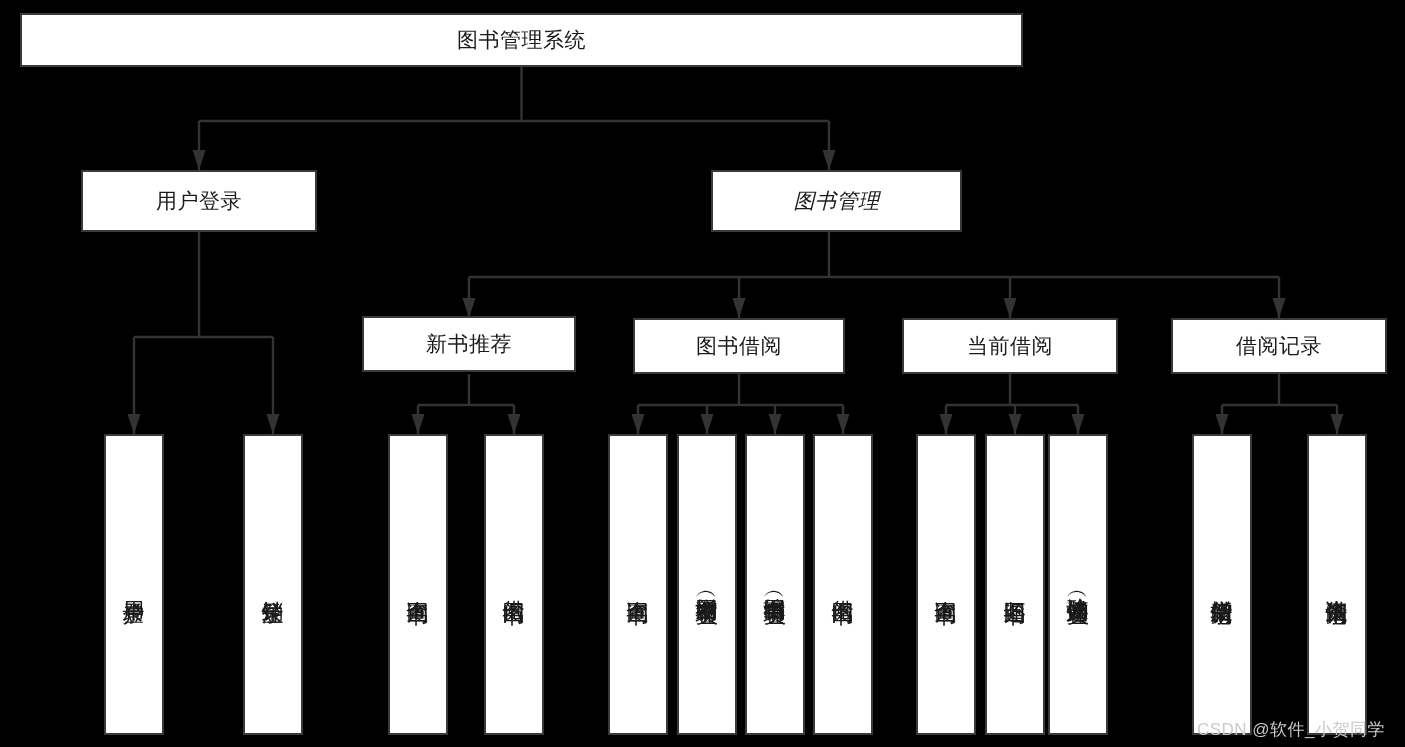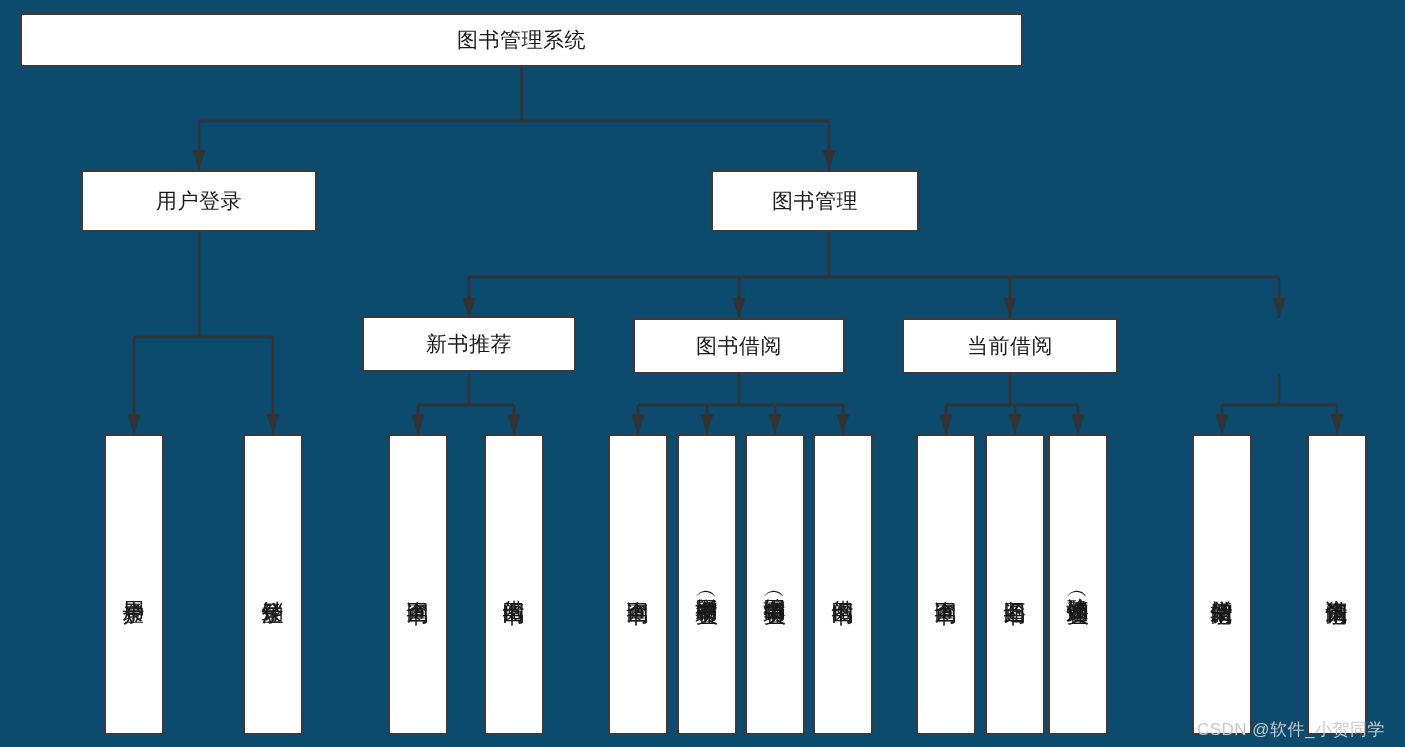--- a/index.html
+++ b/index.html
@@ -8,21 +8,21 @@
     padding: 0;
     background: #ffffff;
   }
   body {
     font-family: "Liberation Sans", "DejaVu Sans", sans-serif;
   }
   #canvas {
     position: relative;
     width: 1405px;
     height: 747px;
-    background: #0c4a6e;
+    background: #000000;
     overflow: hidden;
   }
   #edges {
     position: absolute;
     left: 0;
     top: 0;
     width: 1405px;
     height: 747px;
     pointer-events: none;
   }
@@ -129,33 +129,36 @@
       <polygon points="1330.5,414 1343.5,414 1337,434" fill="#333333"></polygon>
     </svg>
 
   <div class="node horizontal" style="left: 20px; top: 13px; width: 1003px; height: 54px;">
     <span class="label">图书管理系统</span>
   </div>
 
   <div class="node horizontal" style="left: 81px; top: 170px; width: 236px; height: 62px;">
     <span class="label">用户登录</span>
   </div>
-  <div class="node horizontal" style="left: 711px; top: 170px; width: 208px; height: 62px;">
+  <div class="node horizontal" style="left: 711px; top: 170px; width: 251px; height: 62px; font-style: italic;">
     <span class="label">图书管理</span>
   </div>
 
   <div class="node horizontal" style="left: 362px; top: 316px; width: 214px; height: 56px;">
     <span class="label">新书推荐</span>
   </div>
   <div class="node horizontal" style="left: 902px; top: 318px; width: 216px; height: 56px;">
     <span class="label">当前借阅</span>
   </div>
   <div class="node horizontal" style="left: 633px; top: 318px; width: 212px; height: 56px;">
     <span class="label">图书借阅</span>
   </div>
+  <div class="node horizontal" style="left: 1171px; top: 318px; width: 216px; height: 56px;">
+    <span class="label">借阅记录</span>
+  </div>
 
   <div class="node vertical" style="left: 104px; top: 434px; width: 60px; height: 301px;">
     <span class="label">用户登录</span>
   </div>
   <div class="node vertical" style="left: 243px; top: 434px; width: 60px; height: 301px;">
     <span class="label">注销登录</span>
   </div>
 
   <div class="node vertical" style="left: 388px; top: 434px; width: 60px; height: 301px;">
     <span class="label">查询图书</span>

